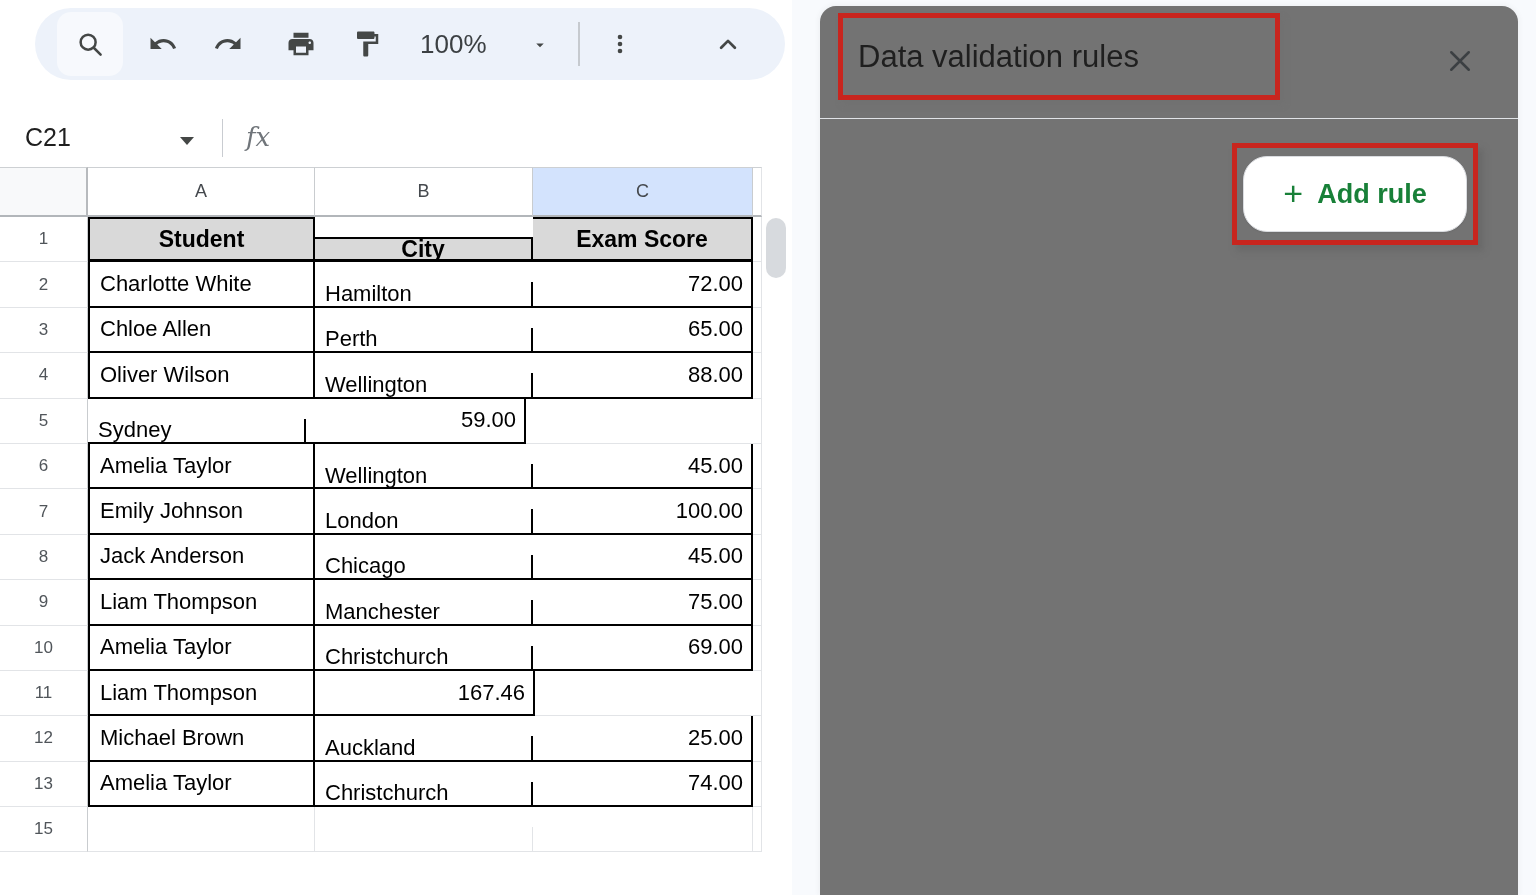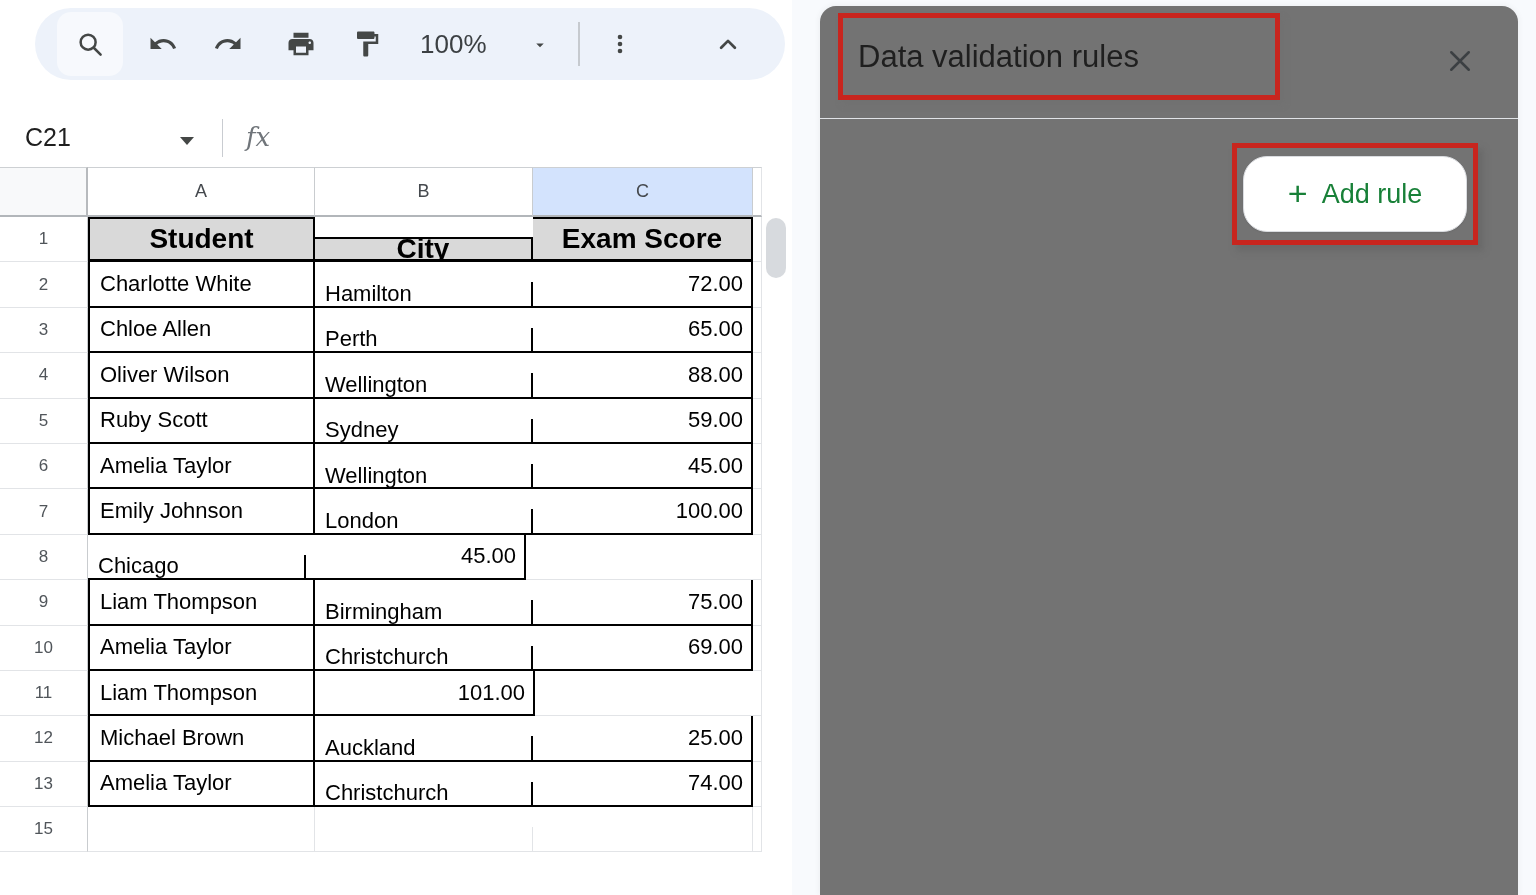--- a/index.html
+++ b/index.html
@@ -56,21 +56,21 @@
   .row-header{width:88px;box-sizing:border-box;background:#fff;
     border-right:1px solid #c9cccf;border-bottom:1px solid #e2e4e7;
     color:#50555a;font-size:17px;display:flex;align-items:center;justify-content:center;cursor:pointer;}
   .cell{box-sizing:border-box;display:flex;align-items:center;background:#fff;
     font-size:22px;color:#000;padding:0 8px 0 10px;overflow:hidden;white-space:nowrap;cursor:cell;}
   .c0{width:227px;}
   .c1{width:218px;margin-top:20px;}
   .c2{width:220px;justify-content:flex-end;}
   .cell.t{border-right:2px solid #000;border-bottom:2px solid #000;}
   .grow .c0.t{border-left:2px solid #000;}
-  .table-header .cell.t{background:#d9d9d9;font-weight:700;font-size:28px;justify-content:center;
+  .table-header .cell.t{background:#d9d9d9;font-weight:700;font-size:23px;justify-content:center;
     border-top:2px solid #000;border-bottom:3px solid #000;padding:0;}
   .empty .cell{border-right:1px solid #e2e4e7;border-bottom:1px solid #e2e4e7;}
   .sliver{flex:1;box-sizing:border-box;background:#fff;
     border-right:1px solid #e2e4e7;border-bottom:1px solid #e2e4e7;}
 
   .scroll-thumb{position:absolute;left:766px;top:218px;width:20px;height:60px;
     border-radius:10px;background:#d7dade;cursor:grab;}
 
   
   .panel{
@@ -83,21 +83,21 @@
   .close-btn{position:absolute;left:625px;top:40px;width:30px;height:30px;cursor:pointer;}
   .panel-divider{position:absolute;left:0;top:112px;width:698px;height:1px;background:#e0e3e7;}
   .addrule-annot{left:412px;top:137px;width:246px;height:102px;box-shadow:5px 6px 6px rgba(95,95,95,.5);
     display:flex;align-items:center;justify-content:center;}
   .add-rule-btn{
     width:222px;height:74px;background:#fff;border:1px solid #dadce0;border-radius:24px;
     display:flex;align-items:center;justify-content:center;gap:14px;cursor:pointer;
     box-shadow:0 1px 2px rgba(0,0,0,.06);
   }
   .plus-glyph{font-size:34px;color:#188038;font-weight:400;line-height:1;margin-top:-3px;}
-  .add-rule-label{font-size:27px;color:#188038;font-weight:400;}
+  .add-rule-label{font-size:27px;color:#188038;font-weight:700;}
 </style>
 </head>
 <body>
 
 <div class="app">
 
   <div class="left-section">
 
     <div class="toolbar-pill">
       <div class="search-hl"></div>
@@ -190,63 +190,63 @@
         </div>
         <div class="grow data">
           <div class="row-header">4</div>
           <div class="cell c0 t">Oliver Wilson</div>
           <div class="cell c1 t">Wellington</div>
           <div class="cell c2 t">88.00</div>
           <div class="sliver"></div>
         </div>
         <div class="grow data">
           <div class="row-header">5</div>
-          <div class="cell c0 t">Ruby Scott</div>
           <div class="cell c1 t">Sydney</div>
           <div class="cell c2 t">59.00</div>
           <div class="sliver"></div>
         </div>
         <div class="grow data">
           <div class="row-header">6</div>
           <div class="cell c0 t">Amelia Taylor</div>
           <div class="cell c1 t">Wellington</div>
           <div class="cell c2 t">45.00</div>
           <div class="sliver"></div>
         </div>
         <div class="grow data">
           <div class="row-header">7</div>
           <div class="cell c0 t">Emily Johnson</div>
           <div class="cell c1 t">London</div>
           <div class="cell c2 t">100.00</div>
           <div class="sliver"></div>
         </div>
         <div class="grow data">
           <div class="row-header">8</div>
+          <div class="cell c0 t">Jack Anderson</div>
           <div class="cell c1 t">Chicago</div>
           <div class="cell c2 t">45.00</div>
           <div class="sliver"></div>
         </div>
         <div class="grow data">
           <div class="row-header">9</div>
           <div class="cell c0 t">Liam Thompson</div>
-          <div class="cell c1 t">Birmingham</div>
+          <div class="cell c1 t">Manchester</div>
           <div class="cell c2 t">75.00</div>
           <div class="sliver"></div>
         </div>
         <div class="grow data">
           <div class="row-header">10</div>
           <div class="cell c0 t">Amelia Taylor</div>
           <div class="cell c1 t">Christchurch</div>
           <div class="cell c2 t">69.00</div>
           <div class="sliver"></div>
         </div>
         <div class="grow data">
           <div class="row-header">11</div>
           <div class="cell c0 t">Liam Thompson</div>
-          <div class="cell c2 t">101.00</div>
+          <div class="cell c2 t">167.46</div>
           <div class="sliver"></div>
         </div>
         <div class="grow data">
           <div class="row-header">12</div>
           <div class="cell c0 t">Michael Brown</div>
           <div class="cell c1 t">Auckland</div>
           <div class="cell c2 t">25.00</div>
           <div class="sliver"></div>
         </div>
         <div class="grow data">

